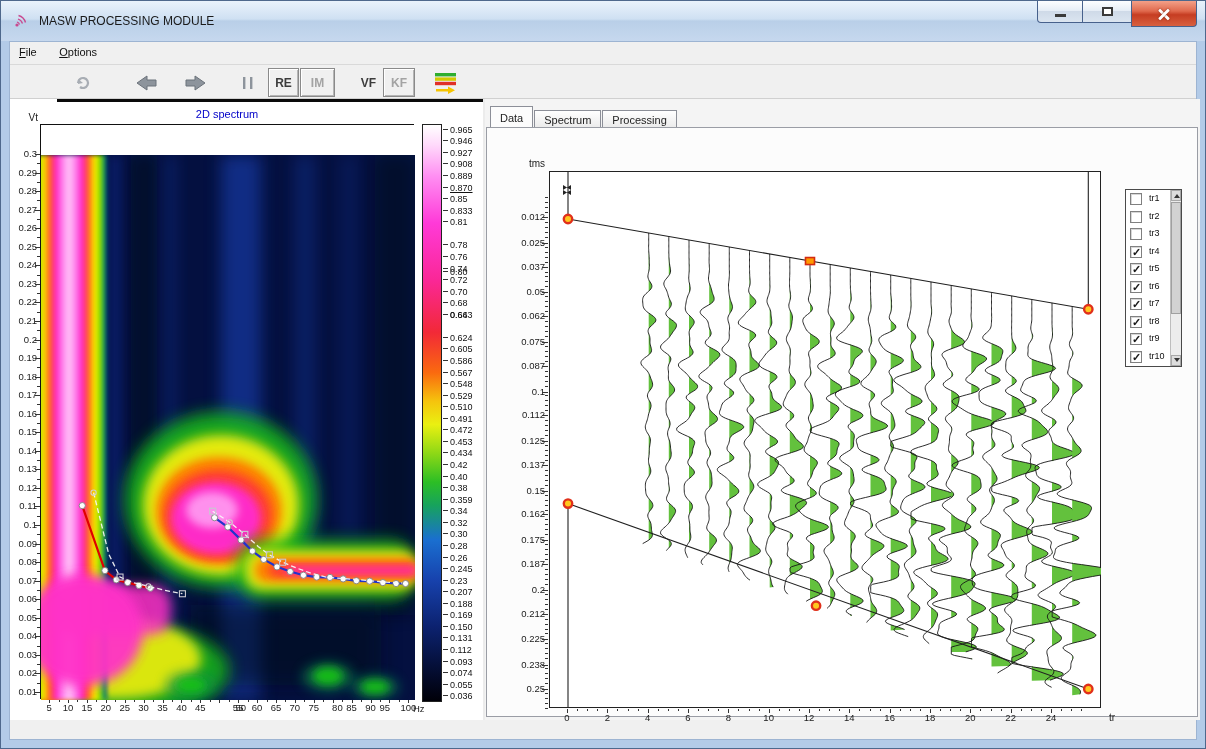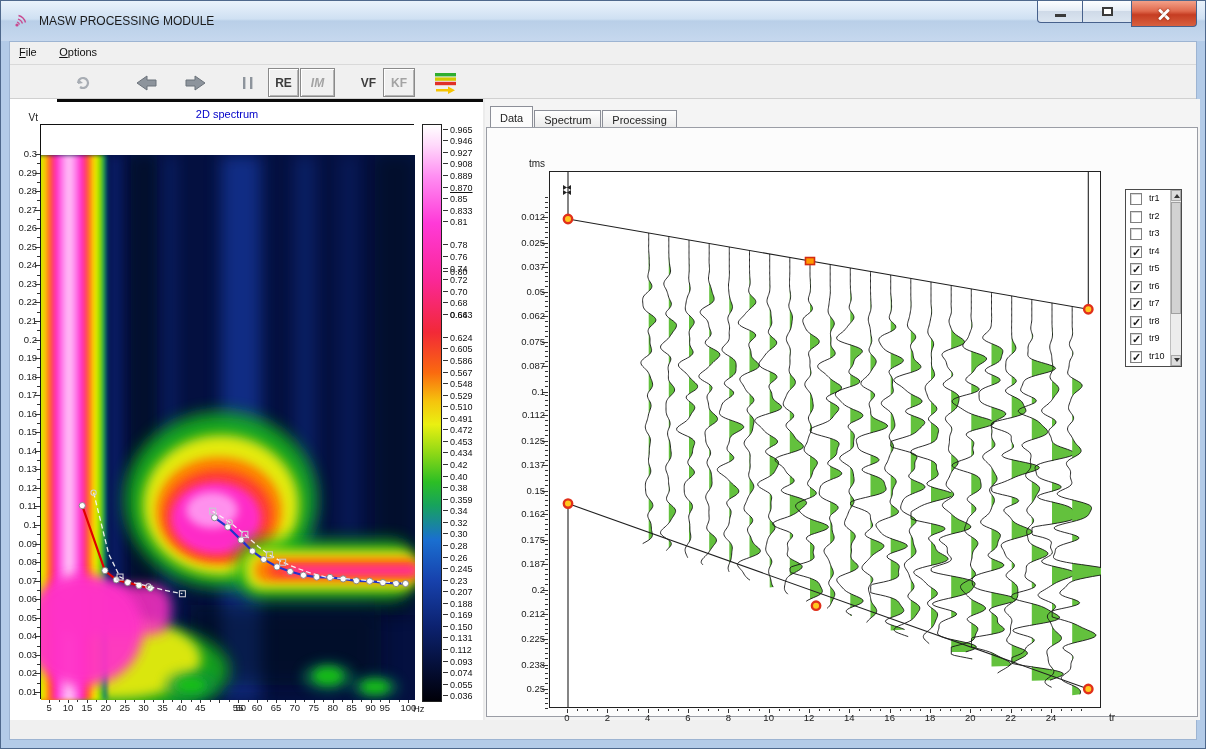--- a/index.html
+++ b/index.html
@@ -134,21 +134,21 @@
           <path d="M23,10 L13,3 L13,7 L4,7 L4,13 L13,13 L13,17 Z" fill="#8d949c" stroke="#6b727a" stroke-width="1"></path>
         </svg>
       </div>
       <div class="tbtn" style="left:228px;width:20px;">
         <svg width="14" height="16" viewBox="0 0 14 16">
           <rect x="2" y="2" width="2.4" height="12" fill="#8d949c"></rect>
             <rect x="9" y="2" width="2.4" height="12" fill="#8d949c"></rect>
         </svg>
       </div>
       <div class="tbtn raised lbl-on" style="left:258px;width:31px;">RE</div>
-      <div class="tbtn raised lbl-off" style="left:290px;width:35px;font-style:italic;">IM</div>
+      <div class="tbtn raised lbl-off" style="left:290px;width:35px;">IM</div>
       <div class="tbtn lbl-on" style="left:345px;width:27px;">VF</div>
       <div class="tbtn raised lbl-off" style="left:373px;width:32px;">KF</div>
       <div class="tbtn" style="left:422px;width:28px;">
         <svg width="24" height="22" viewBox="0 0 24 22">
           <rect x="1" y="1" width="21" height="3.4" fill="#2fae2f"></rect>
           <rect x="1" y="5.4" width="21" height="3.4" fill="#d2ca00"></rect>
           <rect x="1" y="9.8" width="21" height="3.4" fill="#e03028"></rect>
           <path d="M2,17 L14,17 L14,14.5 L21,18.2 L14,22 L14,19.5 L2,19.5 Z" fill="#f5c400"></path>
         </svg>
       </div>
@@ -460,21 +460,21 @@
           <div class="tick-mark" style="left: 237.61px; top: 601px; width: 1px; height: 2px;"></div>
           <div class="tick-label" style="left: 255.972px; top: 604px; width: 20px; text-align: center;">65</div>
           <div class="tick-mark" style="left: 265.972px; top: 601px; width: 1px; height: 3px;"></div>
           <div class="tick-mark" style="left: 256.518px; top: 601px; width: 1px; height: 2px;"></div>
           <div class="tick-label" style="left: 274.88px; top: 604px; width: 20px; text-align: center;">70</div>
           <div class="tick-mark" style="left: 284.88px; top: 601px; width: 1px; height: 3px;"></div>
           <div class="tick-mark" style="left: 275.426px; top: 601px; width: 1px; height: 2px;"></div>
           <div class="tick-label" style="left: 293.788px; top: 604px; width: 20px; text-align: center;">75</div>
           <div class="tick-mark" style="left: 303.788px; top: 601px; width: 1px; height: 3px;"></div>
           <div class="tick-mark" style="left: 294.334px; top: 601px; width: 1px; height: 2px;"></div>
-          <div class="tick-label" style="left: 312.696px; top: 604px; width: 20px; text-align: center;">80</div>
+          <div class="tick-label" style="left: 312.696px; top: 604px; width: 20px; text-align: right;">80</div>
           <div class="tick-mark" style="left: 322.696px; top: 601px; width: 1px; height: 3px;"></div>
           <div class="tick-mark" style="left: 313.242px; top: 601px; width: 1px; height: 2px;"></div>
           <div class="tick-label" style="left: 331.604px; top: 604px; width: 20px; text-align: center;">85</div>
           <div class="tick-mark" style="left: 341.604px; top: 601px; width: 1px; height: 3px;"></div>
           <div class="tick-mark" style="left: 332.15px; top: 601px; width: 1px; height: 2px;"></div>
           <div class="tick-label" style="left: 350.512px; top: 604px; width: 20px; text-align: center;">90</div>
           <div class="tick-mark" style="left: 360.512px; top: 601px; width: 1px; height: 3px;"></div>
           <div class="tick-mark" style="left: 351.058px; top: 601px; width: 1px; height: 2px;"></div>
           <div class="tick-label" style="left: 369.42px; top: 604px; width: 20px; ">95</div>
           <div class="tick-mark" style="left: 379.42px; top: 601px; width: 1px; height: 3px;"></div>

